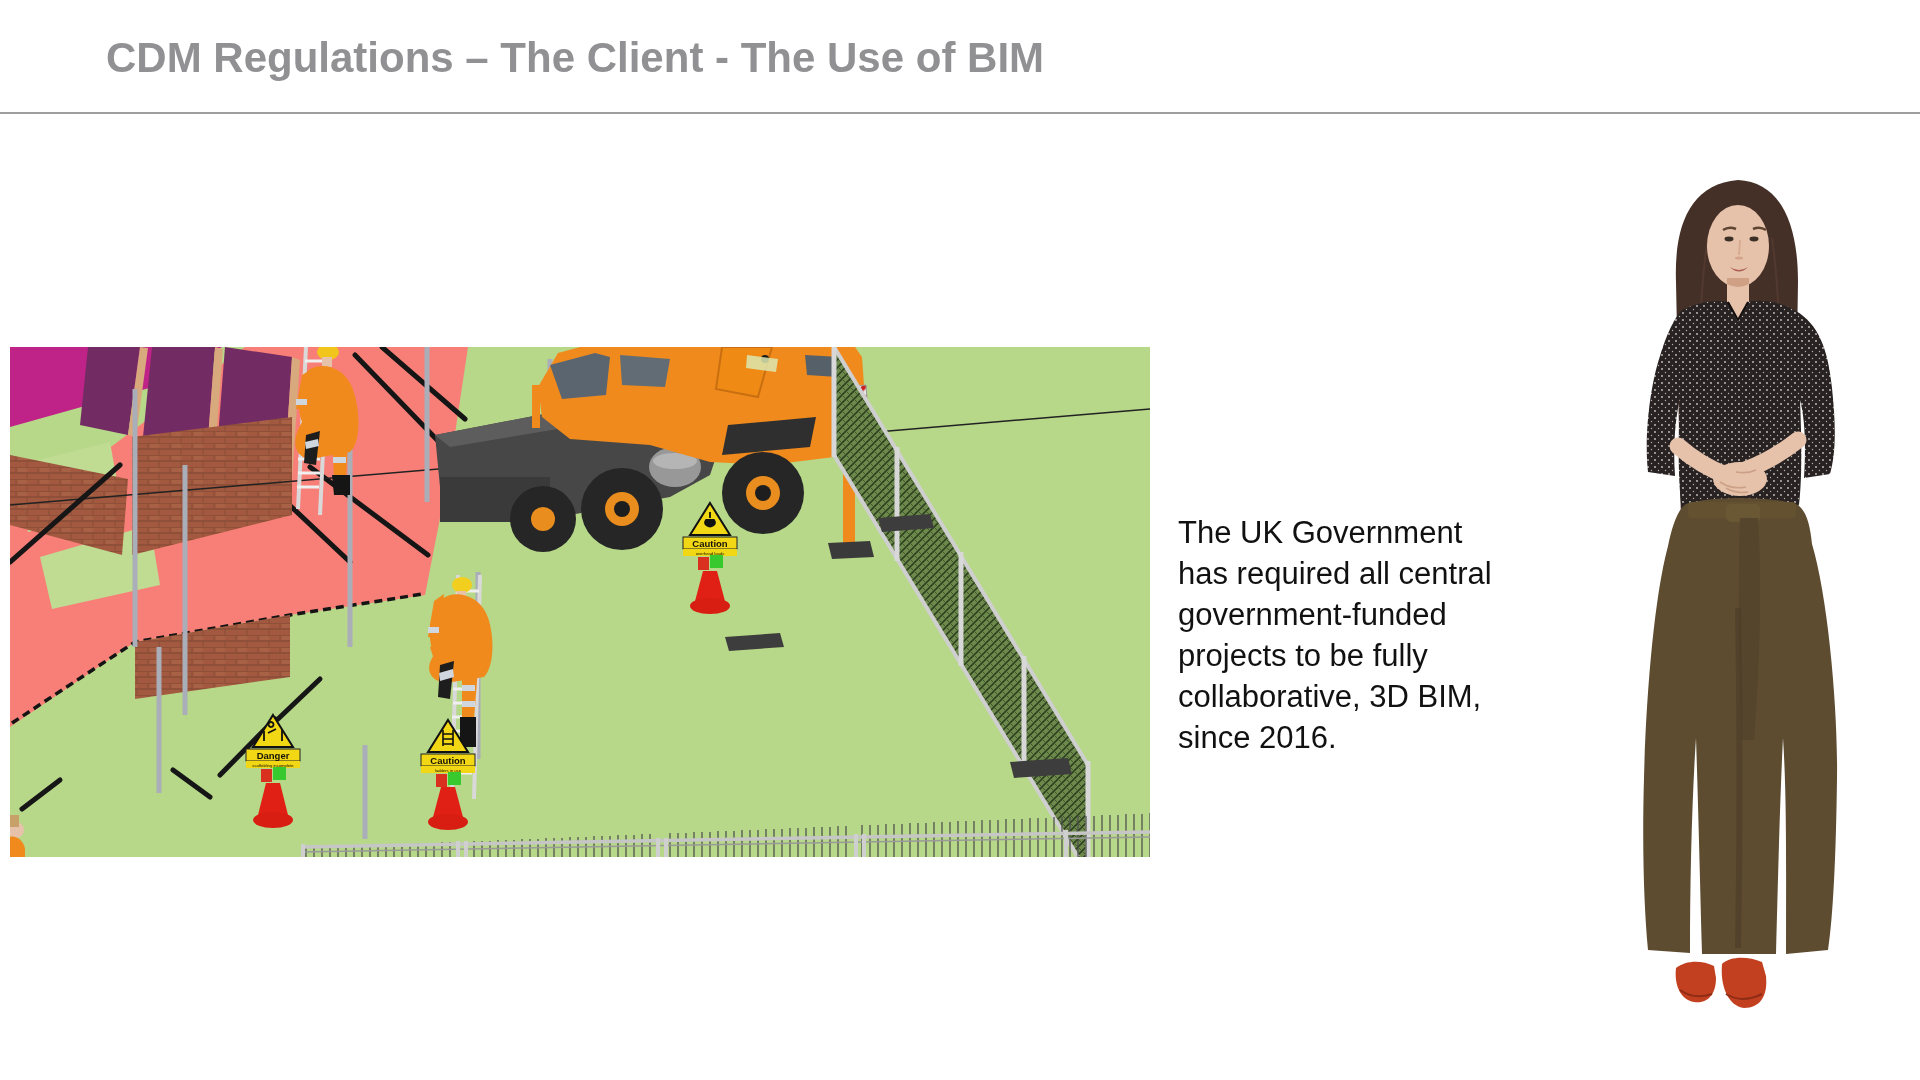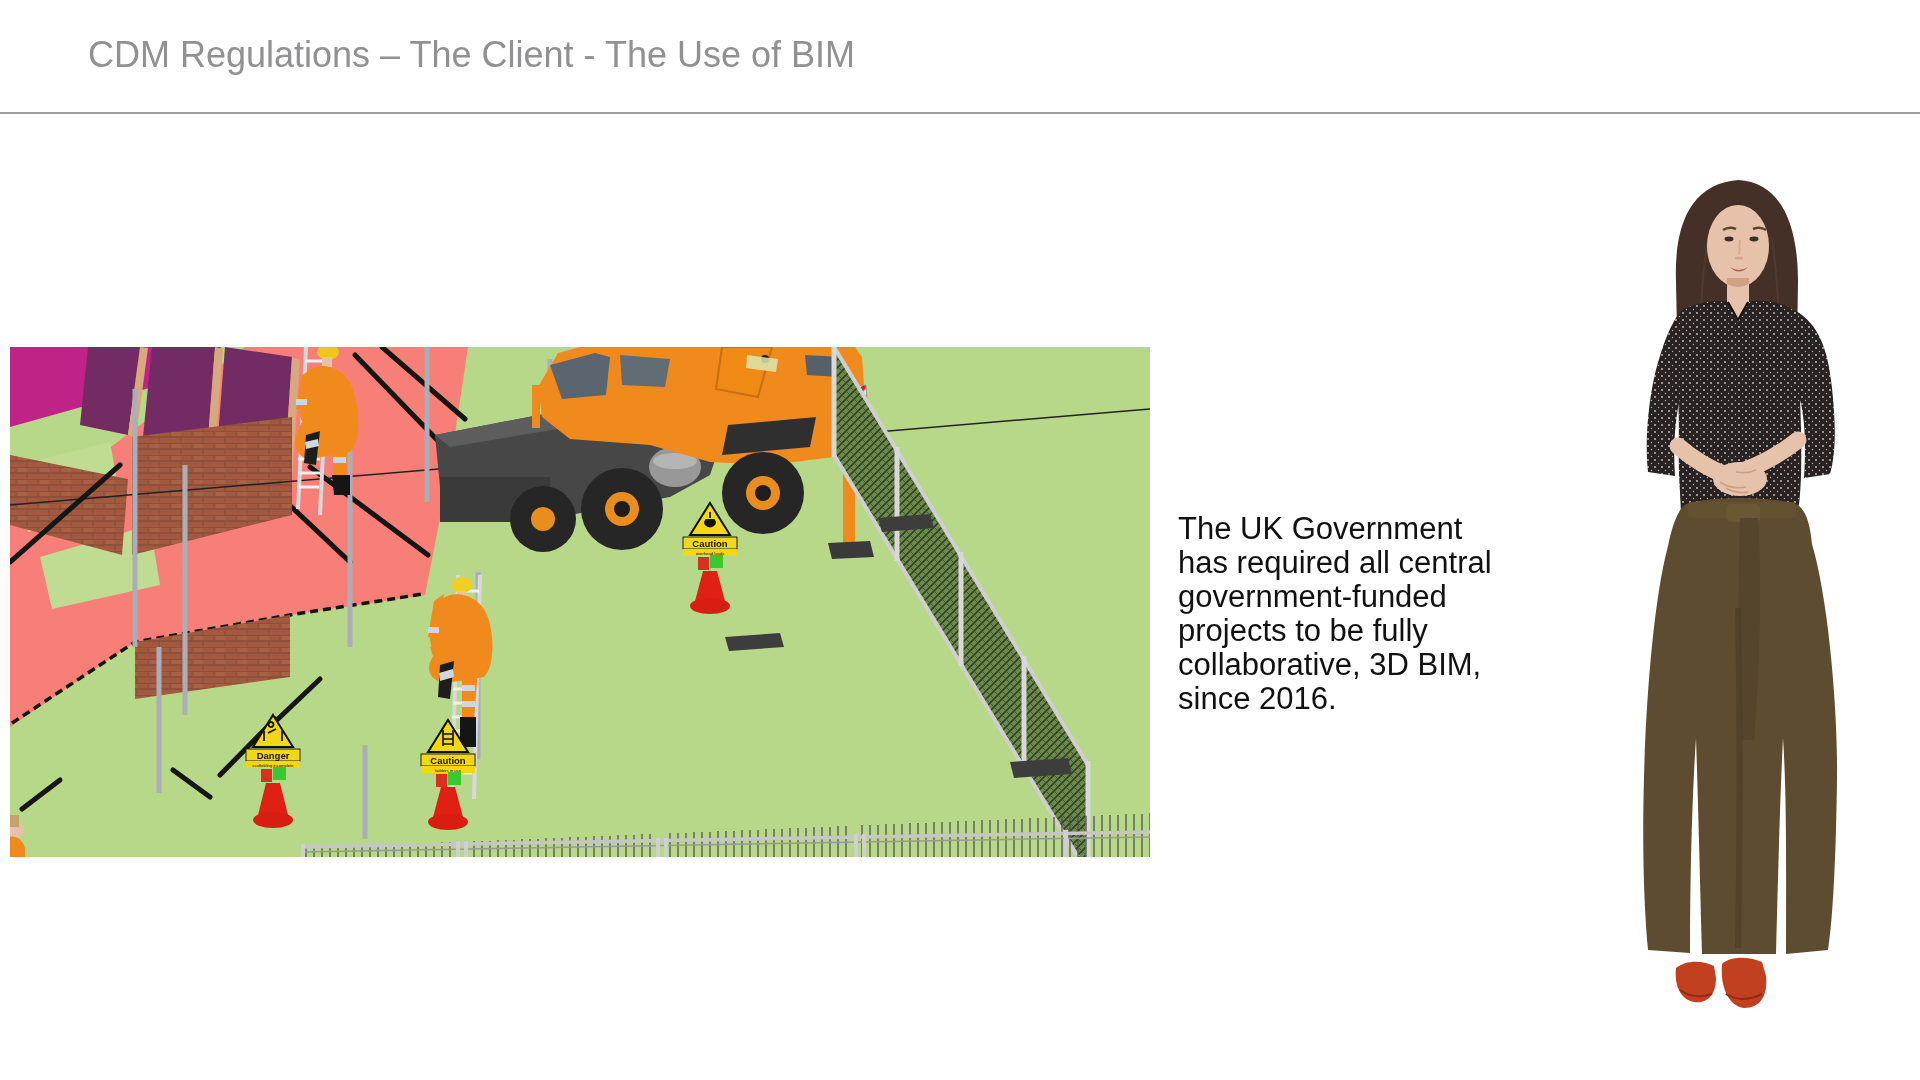--- a/index.html
+++ b/index.html
@@ -8,26 +8,26 @@
     --wall-purple:#722c63; --brick-red:#a2593f; --crane-orange:#f08a1d;
     --chassis-gray:#474747; --hazard-yellow:#f2d715; --cone-red:#e02014;
     --fence-silver:#cfcfcf; --mesh-green:#6d8a4c; --scaffold-gray:#a9aeb8;
     --blouse-dark:#282322; --trousers-olive:#5e4c31; --shoes-red:#c2401f;
     --skin:#e7c2ab; --hair-brown:#453028;
   }
   *{margin:0;padding:0;box-sizing:border-box}
   html,body{background:#ffffff}
   .slide{position:relative;width:1920px;height:1080px;background:#ffffff;overflow:hidden;
          font-family:"Liberation Sans",sans-serif}
-  .title{position:absolute;left:88px;top:34px;font-size:36px;font-weight:400;
+  .title{position:absolute;left:106px;top:34px;font-size:42px;font-weight:700;
          color:var(--title-gray);letter-spacing:0;white-space:nowrap}
   .rule{position:absolute;left:0;top:112px;width:1920px;height:2px;background:var(--rule-gray)}
   .scene{position:absolute;left:10px;top:347px;width:1140px;height:510px}
   .body-text{position:absolute;left:1178px;top:512px;width:370px;font-size:31px;
-             line-height:34px;color:var(--body-black);white-space:pre-line}
+             line-height:41px;color:var(--body-black);white-space:pre-line}
   .presenter{position:absolute;left:1590px;top:178px;width:300px;height:840px}
   svg{display:block;font-family:"Liberation Sans",sans-serif}
   .f-ground{fill:var(--ground-green)} .f-slab{fill:var(--slab-pink)}
   .f-magenta{fill:var(--wall-magenta)} .f-purple{fill:var(--wall-purple)}
   .f-orange{fill:var(--crane-orange)} .f-chassis{fill:var(--chassis-gray)}
   .f-yellow{fill:var(--hazard-yellow)} .f-cone{fill:var(--cone-red)}
   .f-skin{fill:var(--skin)} .f-hair{fill:var(--hair-brown)}
   .f-trousers{fill:var(--trousers-olive)} .f-shoe{fill:var(--shoes-red)}
   .s-brace{stroke:#161616;stroke-width:5;stroke-linecap:round}
   .s-rail{stroke:var(--fence-silver);stroke-width:4}

